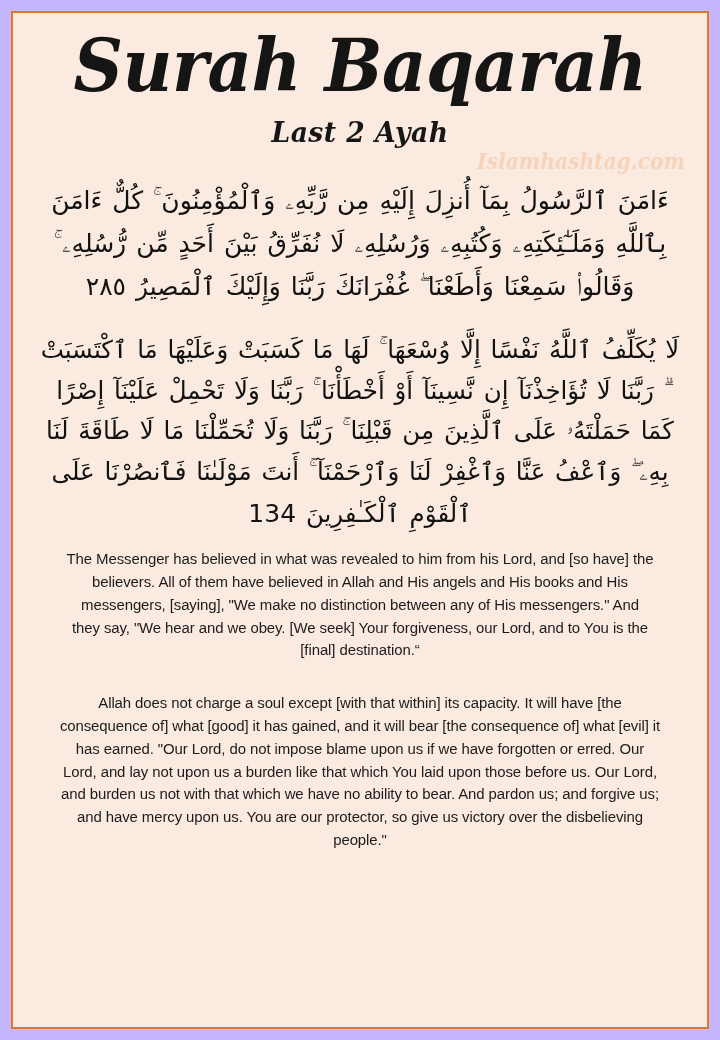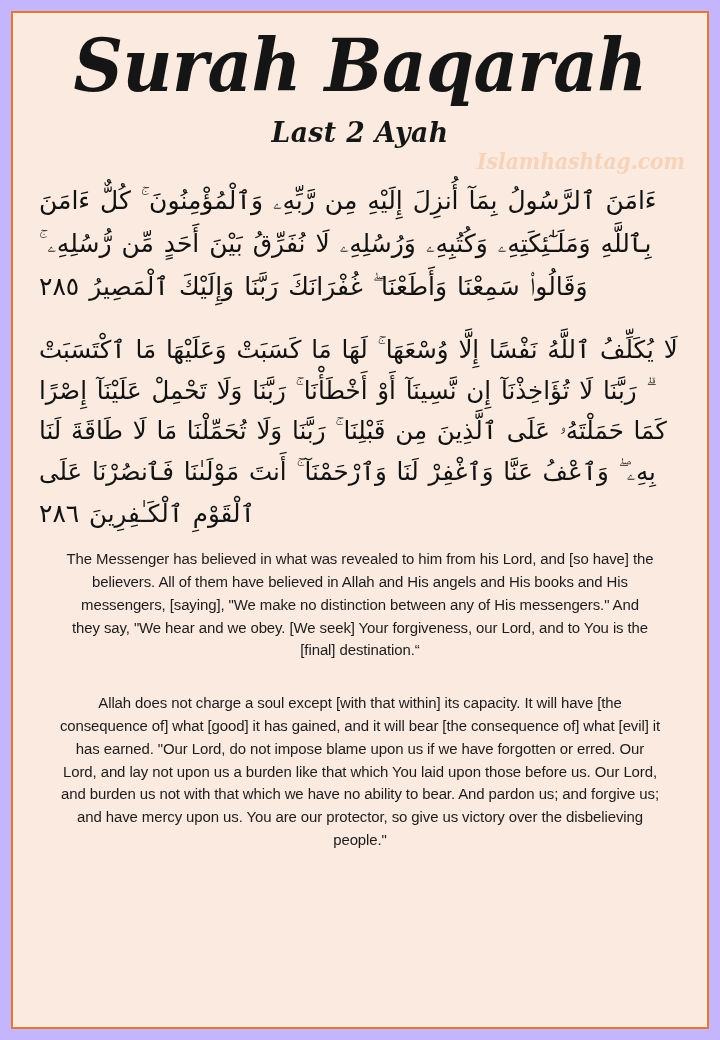--- a/index.html
+++ b/index.html
@@ -71,21 +71,21 @@
     font-size: 28px;
     line-height: 1;
     color: #161616;
     letter-spacing: 0.5px;
     transform: scaleX(0.95);
   }
 
   
   .ayah-block {
     direction: rtl;
-    text-align: left;
+    text-align: center;
     color: #121212;
     font-family: "DejaVu Sans", "Liberation Sans", sans-serif;
     font-size: 25px;
     line-height: 1.72;
     padding: 0 26px;
     word-spacing: 2px;
   }
 
   .ayah-285 { margin: 32px 0 0 0; }
   .ayah-286 { margin: 22px 0 0 0; font-size: 24.5px; line-height: 1.66; }
@@ -122,21 +122,21 @@
 
     <h2 class="subtitle">Last 2 Ayah</h2>
 
     <div class="ayah-block ayah-285">
       <span>ءَامَنَ ٱلرَّسُولُ بِمَآ أُنزِلَ إِلَيْهِ مِن رَّبِّهِۦ وَٱلْمُؤْمِنُونَ ۚ كُلٌّ ءَامَنَ بِٱللَّهِ وَمَلَـٰٓئِكَتِهِۦ وَكُتُبِهِۦ وَرُسُلِهِۦ لَا نُفَرِّقُ بَيْنَ أَحَدٍ مِّن رُّسُلِهِۦ ۚ وَقَالُوا۟ سَمِعْنَا وَأَطَعْنَا ۖ غُفْرَانَكَ رَبَّنَا وَإِلَيْكَ ٱلْمَصِيرُ</span>
       <span class="ayah-num">٢٨٥</span>
     </div>
 
     <div class="ayah-block ayah-286">
       <span>لَا يُكَلِّفُ ٱللَّهُ نَفْسًا إِلَّا وُسْعَهَا ۚ لَهَا مَا كَسَبَتْ وَعَلَيْهَا مَا ٱكْتَسَبَتْ ۗ رَبَّنَا لَا تُؤَاخِذْنَآ إِن نَّسِينَآ أَوْ أَخْطَأْنَا ۚ رَبَّنَا وَلَا تَحْمِلْ عَلَيْنَآ إِصْرًا كَمَا حَمَلْتَهُۥ عَلَى ٱلَّذِينَ مِن قَبْلِنَا ۚ رَبَّنَا وَلَا تُحَمِّلْنَا مَا لَا طَاقَةَ لَنَا بِهِۦ ۖ وَٱعْفُ عَنَّا وَٱغْفِرْ لَنَا وَٱرْحَمْنَآ ۚ أَنتَ مَوْلَىٰنَا فَٱنصُرْنَا عَلَى ٱلْقَوْمِ ٱلْكَـٰفِرِينَ</span>
-      <span class="ayah-num">٢٨٦</span>
+      <span class="ayah-num">134</span>
     </div>
 
     <p class="translation trans-1">The Messenger has believed in what was revealed to him from his Lord, and [so have] the believers. All of them have believed in Allah and His angels and His books and His messengers, [saying], "We make no distinction between any of His messengers." And they say, "We hear and we obey. [We seek] Your forgiveness, our Lord, and to You is the [final] destination.“</p>
 
     <p class="translation trans-2">Allah does not charge a soul except [with that within] its capacity. It will have [the consequence of] what [good] it has gained, and it will bear [the consequence of] what [evil] it has earned. "Our Lord, do not impose blame upon us if we have forgotten or erred. Our Lord, and lay not upon us a burden like that which You laid upon those before us. Our Lord, and burden us not with that which we have no ability to bear. And pardon us; and forgive us; and have mercy upon us. You are our protector, so give us victory over the disbelieving people."</p>
 
   </div>
 </div>
 
 </body></html>

